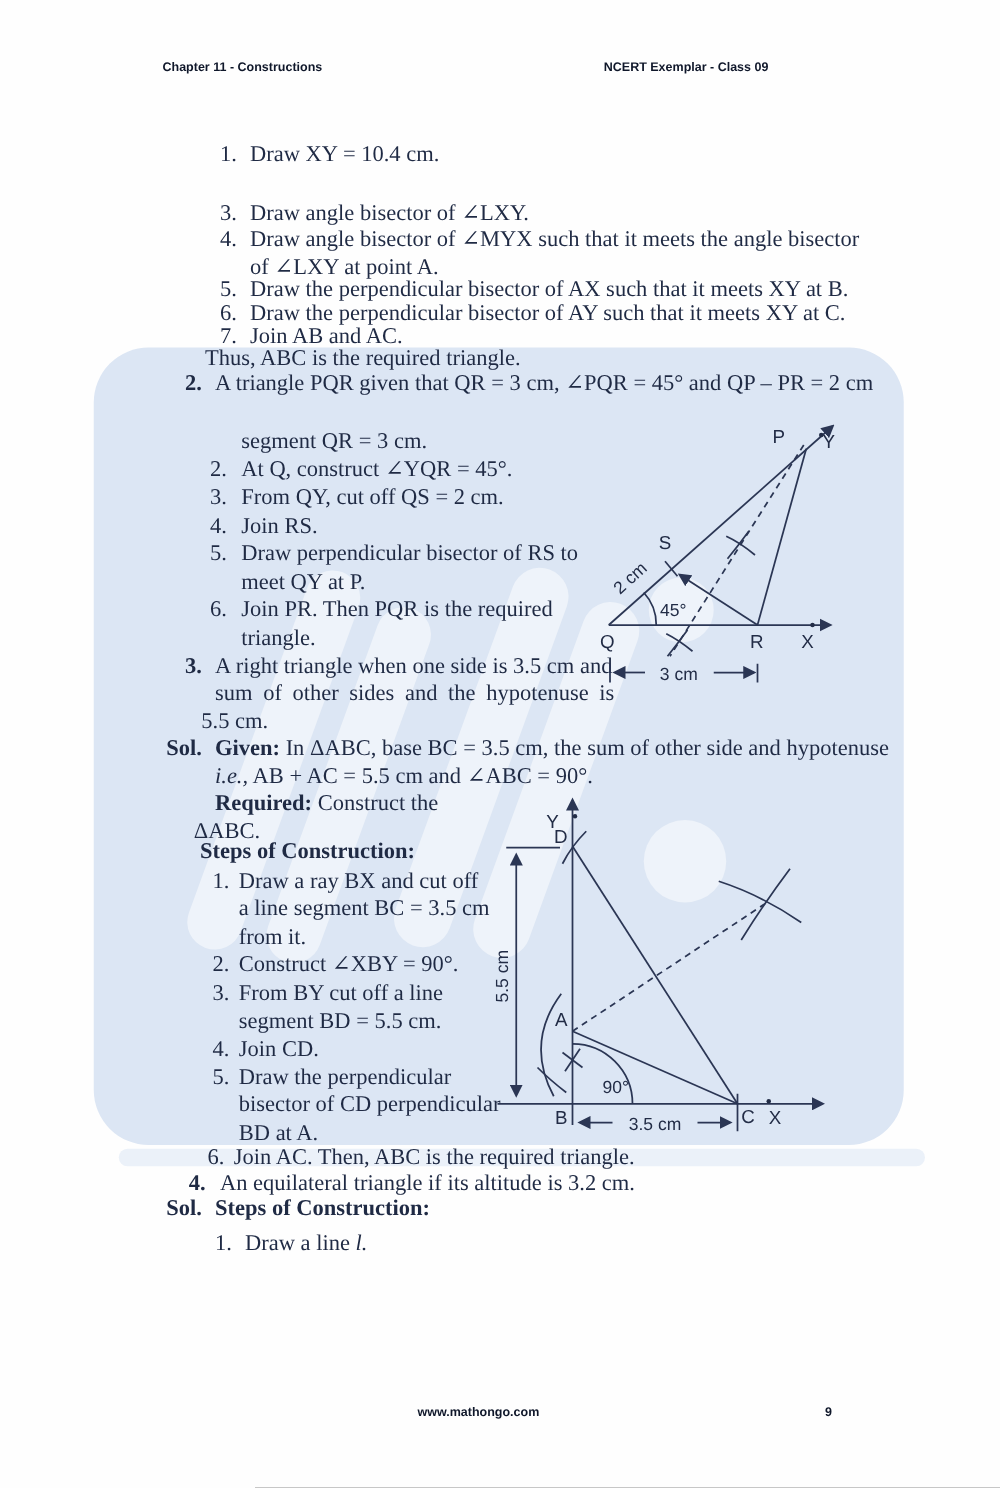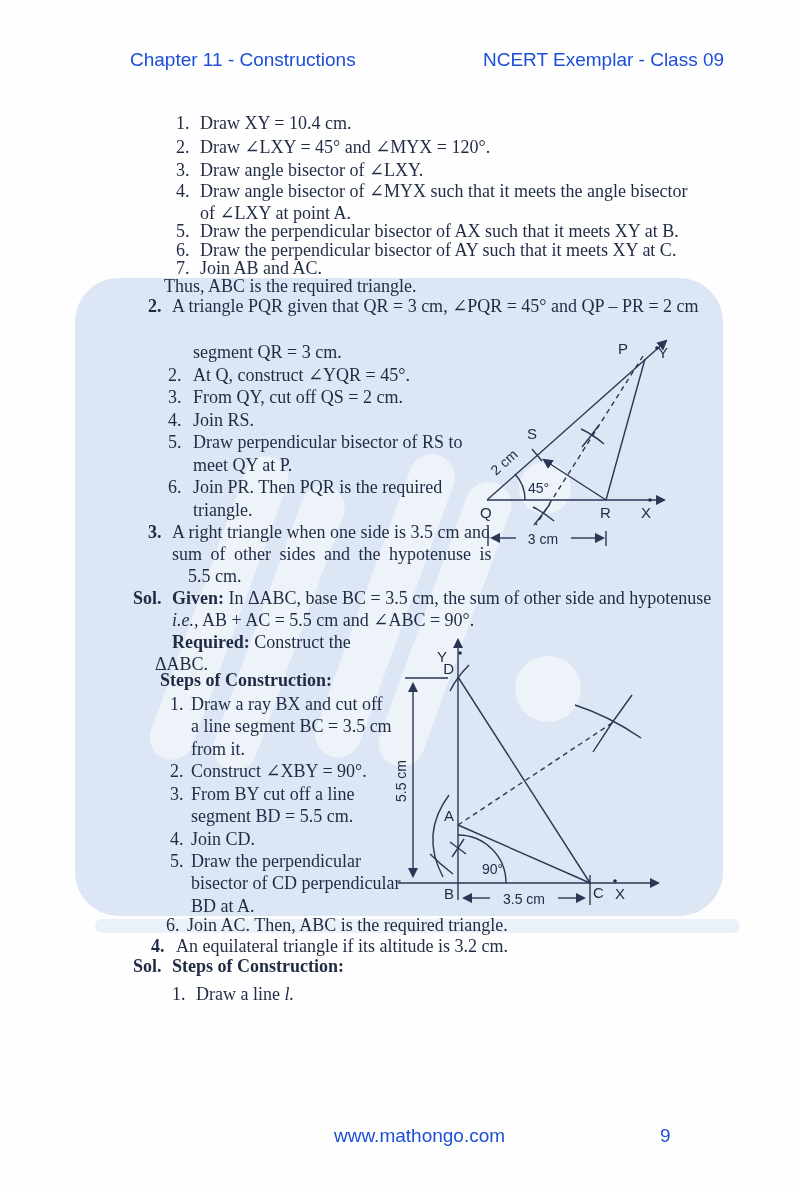--- a/index.html
+++ b/index.html
@@ -1,19 +1,19 @@
 <!DOCTYPE html>
 <html><head>
 <meta charset="utf-8">
 <style>
   html,body{margin:0;padding:0;background:#9c9c9c;}
   #page{position:relative;width:800px;height:1190px;background:#fefefe;overflow:hidden;
         font-family:"Liberation Serif","DejaVu Serif",serif;color:#1f2a44;}
   .hd{position:absolute;font-family:"Liberation Sans","DejaVu Sans",sans-serif;
-      font-size:19px;color:#1d4ed8;}
+      font-size:10px;color:#0f172a;font-weight:bold;}
   .ln{position:absolute;font-size:18px;line-height:20px;white-space:nowrap;}
   .num{display:inline-block;}
   .b{font-weight:bold;}
   .card{position:absolute;left:75px;top:278px;width:648px;height:638px;background:#dce6f4;
         border-radius:44px;overflow:hidden;}
   .wm{position:absolute;background:rgba(255,255,255,0.5);}
   .wm.bar{border-radius:24px;transform:rotate(20deg);}
   .wm.dot{border-radius:50%;}
   .band{position:absolute;left:95px;top:919px;width:645px;height:14px;background:#ebf1f9;border-radius:7px;}
   svg{position:absolute;overflow:visible;}
@@ -32,40 +32,39 @@
     <div class="wm bar" style="left:122px;top:170px;width:44px;height:320px"></div>
     <div class="wm bar" style="left:182px;top:200px;width:44px;height:300px"></div>
     <div class="wm bar" style="left:287px;top:168px;width:46px;height:320px"></div>
     <div class="wm bar" style="left:347px;top:196px;width:46px;height:300px"></div>
     <div class="wm dot" style="left:444px;top:184px;width:52px;height:52px"></div>
     <div class="wm dot" style="left:440px;top:378px;width:66px;height:66px"></div>
   </div>
   <div class="band"></div>
 
   <div class="ln z" style="left:176px;top:113px"><span class="num" style="min-width:24px">1.</span><span>Draw XY = 10.4 cm.</span></div>
-  <div class="ln z" style="left:176px;top:137px"><span class="num" style="min-width:24px">2.</span><span>Draw ∠LXY = 45° and  ∠MYX = 120°.</span></div>
   <div class="ln z" style="left:176px;top:160px"><span class="num" style="min-width:24px">3.</span><span>Draw angle bisector of ∠LXY.</span></div>
   <div class="ln z" style="left:176px;top:181px"><span class="num" style="min-width:24px">4.</span><span>Draw angle bisector of ∠MYX such that it meets the angle bisector</span></div>
   <div class="ln z" style="left:200px;top:203px"><span>of ∠LXY at point A.</span></div>
   <div class="ln z" style="left:176px;top:221px"><span class="num" style="min-width:24px">5.</span><span>Draw the perpendicular bisector of AX such that it meets XY at B.</span></div>
   <div class="ln z" style="left:176px;top:240px"><span class="num" style="min-width:24px">6.</span><span>Draw the perpendicular bisector of AY such that it meets XY at C.</span></div>
   <div class="ln z" style="left:176px;top:258px"><span class="num" style="min-width:24px">7.</span><span>Join AB and AC.</span></div>
   <div class="ln z" style="left:164px;top:276px"><span>Thus, ABC is the required triangle.</span></div>
   <div class="ln z" style="left:148px;top:296px"><span class="num b" style="min-width:24px">2.</span><span>A triangle PQR given that QR = 3 cm, ∠PQR = 45° and QP – PR = 2 cm</span></div>
   <div class="ln z" style="left:193px;top:342px"><span>segment QR = 3 cm.</span></div>
   <div class="ln z" style="left:168px;top:365px"><span class="num" style="min-width:25px">2.</span><span>At Q, construct ∠YQR = 45°.</span></div>
   <div class="ln z" style="left:168px;top:387px"><span class="num" style="min-width:25px">3.</span><span>From QY, cut off QS = 2 cm.</span></div>
   <div class="ln z" style="left:168px;top:410px"><span class="num" style="min-width:25px">4.</span><span>Join RS.</span></div>
   <div class="ln z" style="left:168px;top:432px"><span class="num" style="min-width:25px">5.</span><span>Draw perpendicular bisector of RS to</span></div>
   <div class="ln z" style="left:193px;top:455px"><span>meet QY at P.</span></div>
   <div class="ln z" style="left:168px;top:477px"><span class="num" style="min-width:25px">6.</span><span>Join PR. Then PQR is the required</span></div>
   <div class="ln z" style="left:193px;top:500px"><span>triangle.</span></div>
   <div class="ln z" style="left:148px;top:522px"><span class="num b" style="min-width:24px">3.</span><span>A right triangle when one side is 3.5 cm and</span></div>
   <div class="ln z" style="left:172px;top:544px;word-spacing:4px"><span>sum of other sides and the hypotenuse is</span></div>
-  <div class="ln z" style="left:188px;top:566px"><span>5.5 cm.</span></div>
+  <div class="ln z" style="left:161px;top:566px"><span>5.5 cm.</span></div>
   <div class="ln z" style="left:133px;top:588px"><span class="num b" style="min-width:39px">Sol.</span><b>Given:</b><span> In ΔABC, base BC = 3.5 cm, the sum of other side and hypotenuse</span></div>
   <div class="ln z" style="left:172px;top:610px"><i>i.e.,</i><span> AB + AC = 5.5 cm and ∠ABC = 90°.</span></div>
   <div class="ln z" style="left:172px;top:632px"><b>Required:</b><span> Construct the</span></div>
   <div class="ln z" style="left:155px;top:654px"><span>ΔABC.</span></div>
   <div class="ln z" style="left:160px;top:670px"><b>Steps of Construction:</b></div>
   <div class="ln z" style="left:170px;top:694px"><span class="num" style="min-width:21px">1.</span><span>Draw a ray BX and cut off</span></div>
   <div class="ln z" style="left:191px;top:716px"><span>a line segment BC = 3.5 cm</span></div>
   <div class="ln z" style="left:191px;top:739px"><span>from it.</span></div>
   <div class="ln z" style="left:170px;top:761px"><span class="num" style="min-width:21px">2.</span><span>Construct ∠XBY = 90°.</span></div>
   <div class="ln z" style="left:170px;top:784px"><span class="num" style="min-width:21px">3.</span><span>From BY cut off a line</span></div>

